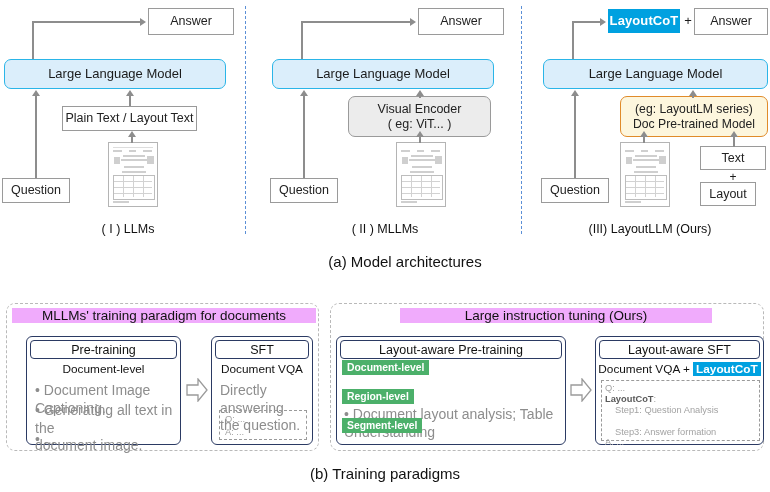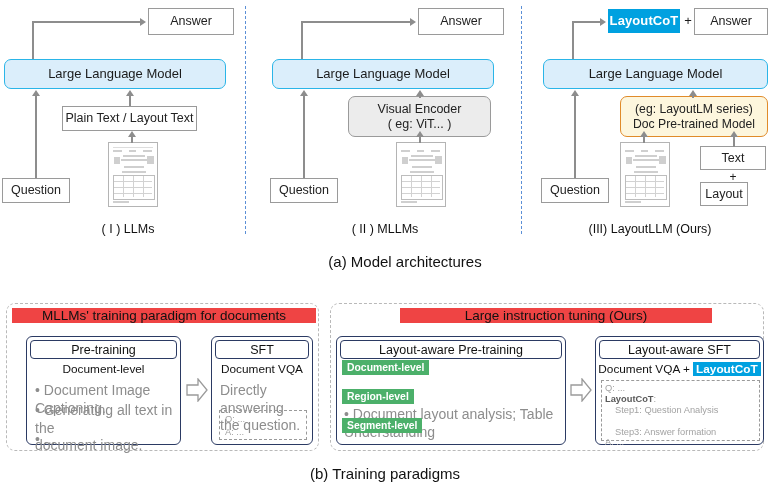--- a/index.html
+++ b/index.html
@@ -33,21 +33,21 @@
   .docthumb .blk{position:absolute;background:#cfcfcf;}
   .docthumb .tbl{position:absolute;border:1px solid #bdbdbd;}
   .docthumb .tbl i{position:absolute;background:#d2d2d2;}
 
   
   .caption{position:absolute;width:100%;text-align:center;font-size:15px;color:#111;}
   .subcap{position:absolute;text-align:center;font-size:12.5px;color:#111;}
 
   
   .panel{position:absolute;border:1.3px dashed #b9b9b9;border-radius:9px;box-sizing:border-box;background:#fff;}
-  .panel-title{position:absolute;background:#ef4444;text-align:center;font-size:13.5px;color:#111;padding:0 6px;}
+  .panel-title{position:absolute;background:#f0abfc;text-align:center;font-size:13.5px;color:#111;padding:0 6px;}
   .card{position:absolute;border:1.3px solid #2b3a63;border-radius:6px;background:#fff;box-sizing:border-box;}
   .card-head{position:absolute;left:3px;right:3px;top:3px;height:17px;border:1.1px solid #2b3a63;
              border-radius:4px;background:#fff;display:flex;align-items:center;justify-content:center;
              font-size:12.5px;color:#111;}
   .card-sub{position:absolute;left:0;right:0;text-align:center;font-size:11.8px;color:#111;}
   .bullet{position:absolute;font-size:14px;color:#8d8d8d;line-height:1.25;}
   .badge{position:absolute;background:#4cb06a;color:#fff;font-weight:bold;font-size:10.4px;
          padding:1.5px 5px 2px 5px;white-space:nowrap;}
   .dashbox{position:absolute;border:1.1px dashed #9a9a9a;box-sizing:border-box;}
   .qa{position:absolute;font-size:9.3px;color:#a3a3a3;line-height:1.35;}
@@ -147,21 +147,21 @@
 <div class="abs" style="left:682px;top:13px;width:12px;font-size:13px;text-align:center;">+</div>
 <div class="box" style="left:694px;top:8px;width:74px;height:27px;">Answer</div>
 <div class="box llm" style="left:543px;top:59px;width:225px;height:30px;">Large Language Model</div>
 <div class="box doc-pre" style="left:620px;top:96px;width:148px;height:41px;">
   <div>(eg: LayoutLM series)</div>
   <div>Doc Pre-trained Model</div>
 </div>
 <div class="box" style="left:541px;top:178px;width:68px;height:25px;">Question</div>
 <div class="box" style="left:700px;top:146px;width:66px;height:24px;">Text</div>
 <div class="abs" style="left:700px;top:170px;width:66px;text-align:center;font-size:12px;">+</div>
-<div class="box" style="left:700px;top:182px;width:48px;height:24px;">Layout</div>
+<div class="box" style="left:700px;top:182px;width:56px;height:24px;">Layout</div>
 
 <div class="docthumb" style="left:620px;top:142px;width:48px;height:63px;">
   <i class="blk" style="left:4px;top:7px;width:9px;height:2px;"></i>
   <i class="blk" style="left:20px;top:7px;width:7px;height:2px;"></i>
   <i class="blk" style="left:34px;top:7px;width:9px;height:2px;"></i>
   <i class="blk" style="left:14px;top:12px;width:22px;height:2px;"></i>
   <i class="blk" style="left:12px;top:16px;width:26px;height:2px;"></i>
   <i class="blk" style="left:5px;top:14px;width:6px;height:7px;"></i>
   <i class="blk" style="left:38px;top:13px;width:7px;height:8px;"></i>
   <i class="blk" style="left:15px;top:23px;width:20px;height:2px;"></i>

